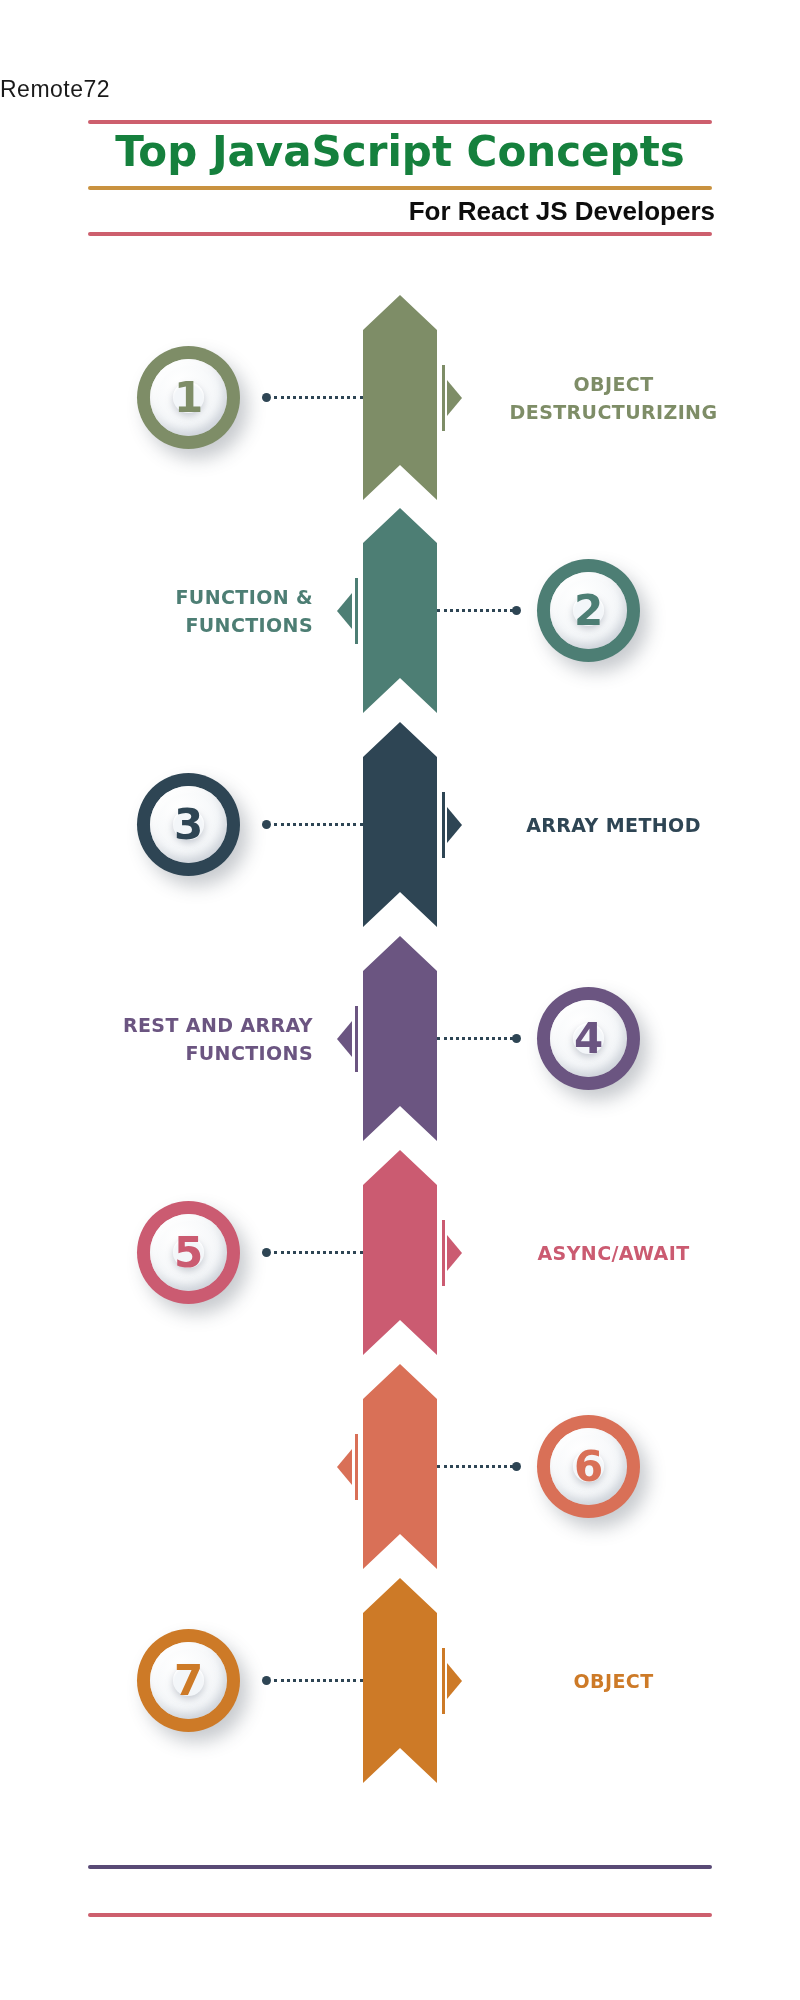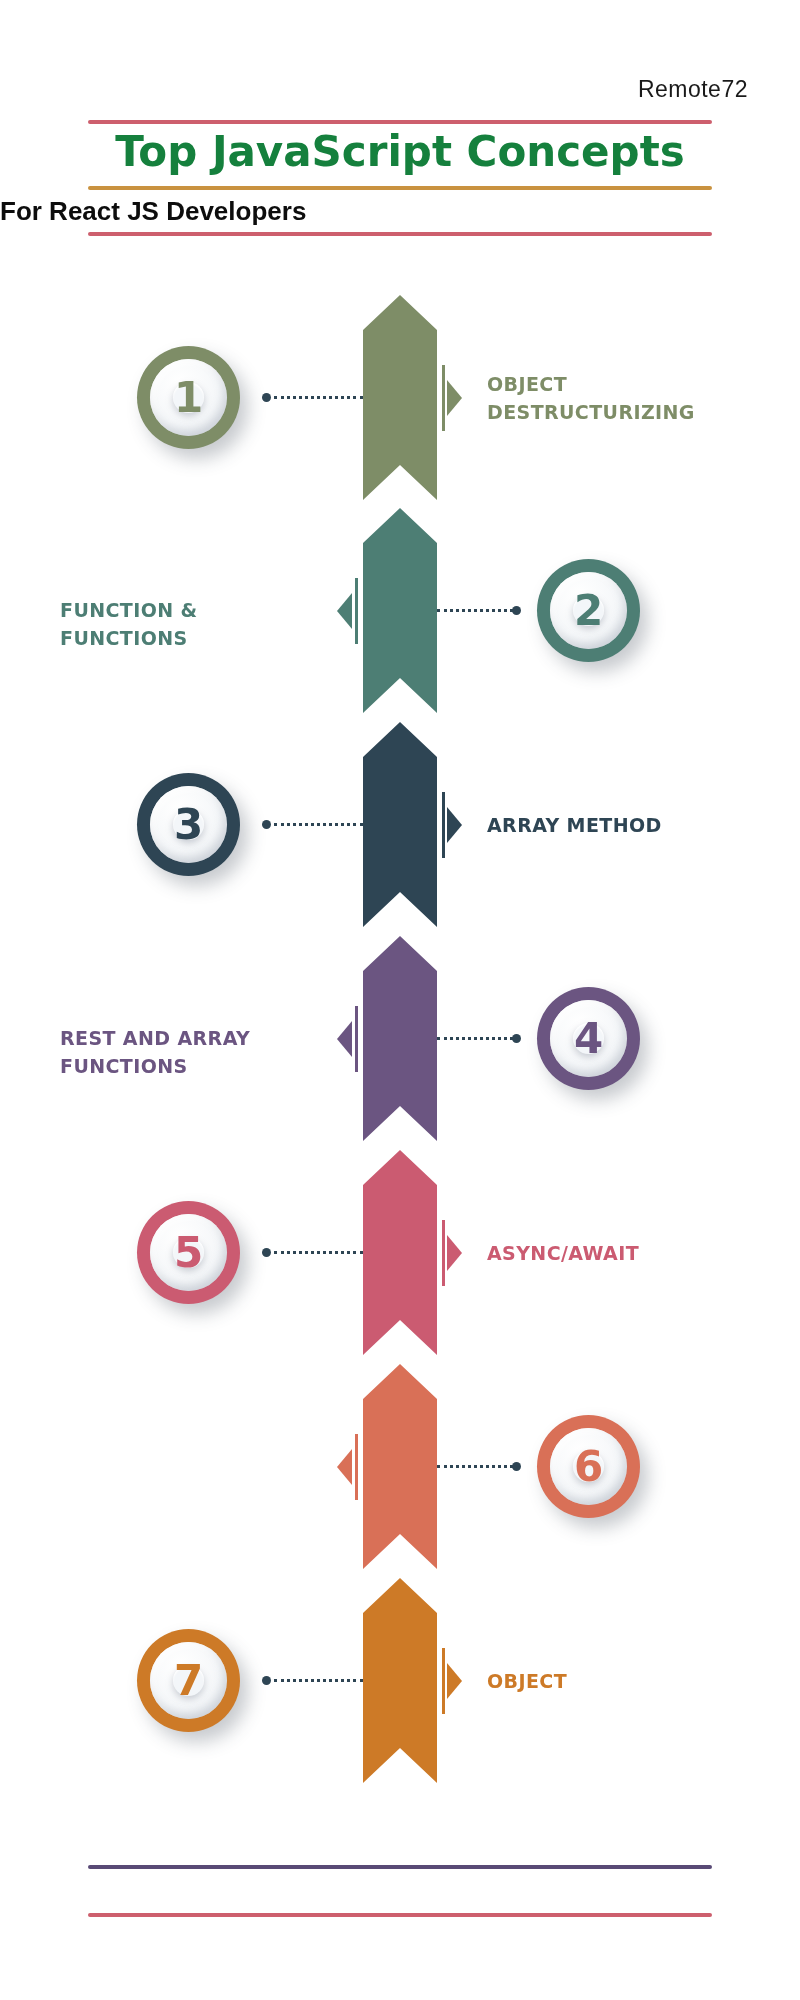--- a/index.html
+++ b/index.html
@@ -1,29 +1,29 @@
 <!DOCTYPE html>
 <html><head>
 <meta charset="utf-8">
 <style>
   html,body{margin:0;padding:0;background:#ffffff;}
   #page{position:relative;width:800px;height:2000px;background:#ffffff;overflow:hidden;
         font-family:"Liberation Sans",sans-serif;}
 
   
-  .brand{position:absolute;top:76px;left:0;width:748px;text-align:right;
+  .brand{position:absolute;top:76px;left:0;width:748px;text-align:left;
          font-size:23px;color:#1a1a1a;letter-spacing:.5px;}
   .rule{position:absolute;left:88px;width:624px;height:4px;border-radius:2px;}
   .rule-1{top:120px;background:#cd5f6d;}
   .rule-2{top:186px;background:#c9923f;}
   .rule-3{top:232px;background:#cd5f6d;}
   .title{position:absolute;top:127px;left:0;width:800px;text-align:center;
          font-family:"DejaVu Sans",sans-serif;font-weight:bold;font-size:42px;
          color:#15803d;letter-spacing:0;}
-  .subtitle{position:absolute;top:196px;left:0;width:715px;text-align:left;
+  .subtitle{position:absolute;top:196px;left:0;width:715px;text-align:right;
          font-weight:bold;font-size:26px;color:#0d0d0d;}
 
   
   #timeline{position:absolute;top:0;left:0;width:800px;height:2000px;}
   .row{position:absolute;left:0;width:800px;height:205px;}
   .row:nth-child(1){top:295px}.row:nth-child(2){top:508px}.row:nth-child(3){top:722px}
   .row:nth-child(4){top:936px}.row:nth-child(5){top:1150px}.row:nth-child(6){top:1364px}
   .row:nth-child(7){top:1578px}
 
   .chevron{position:absolute;left:363px;top:0;width:74px;height:205px;display:block;}
@@ -56,22 +56,22 @@
   .side-right .pointer-bar{left:355px;}
   .pointer-tri{position:absolute;top:85px;width:0;height:0;
        border-top:18px solid transparent;border-bottom:18px solid transparent;}
   .side-left  .pointer-tri{left:447px;border-left:15px solid var(--c);}
   .side-right .pointer-tri{left:337px;border-right:15px solid var(--c);}
 
   
   .label{position:absolute;top:50%;transform:translateY(-50%);width:253px;
          font-family:"DejaVu Sans",sans-serif;font-weight:bold;font-size:19px;
          line-height:28px;letter-spacing:.4px;color:var(--c);}
-  .side-left  .label{left:487px;text-align:left;}
-  .side-right .label{left:60px;margin-top:13px;}
+  .side-left  .label{left:487px;text-align:center;}
+  .side-right .label{left:60px;text-align:right;}
   .label span{display:block;}
 
   
   .rule-4{top:1865px;background:#594a76;}
   .rule-5{top:1913px;background:#cd5f6d;}
   .website{position:absolute;top:1878px;left:0;width:800px;text-align:center;
            font-size:23px;color:#151515;}
 </style>
 </head>
 <body>

